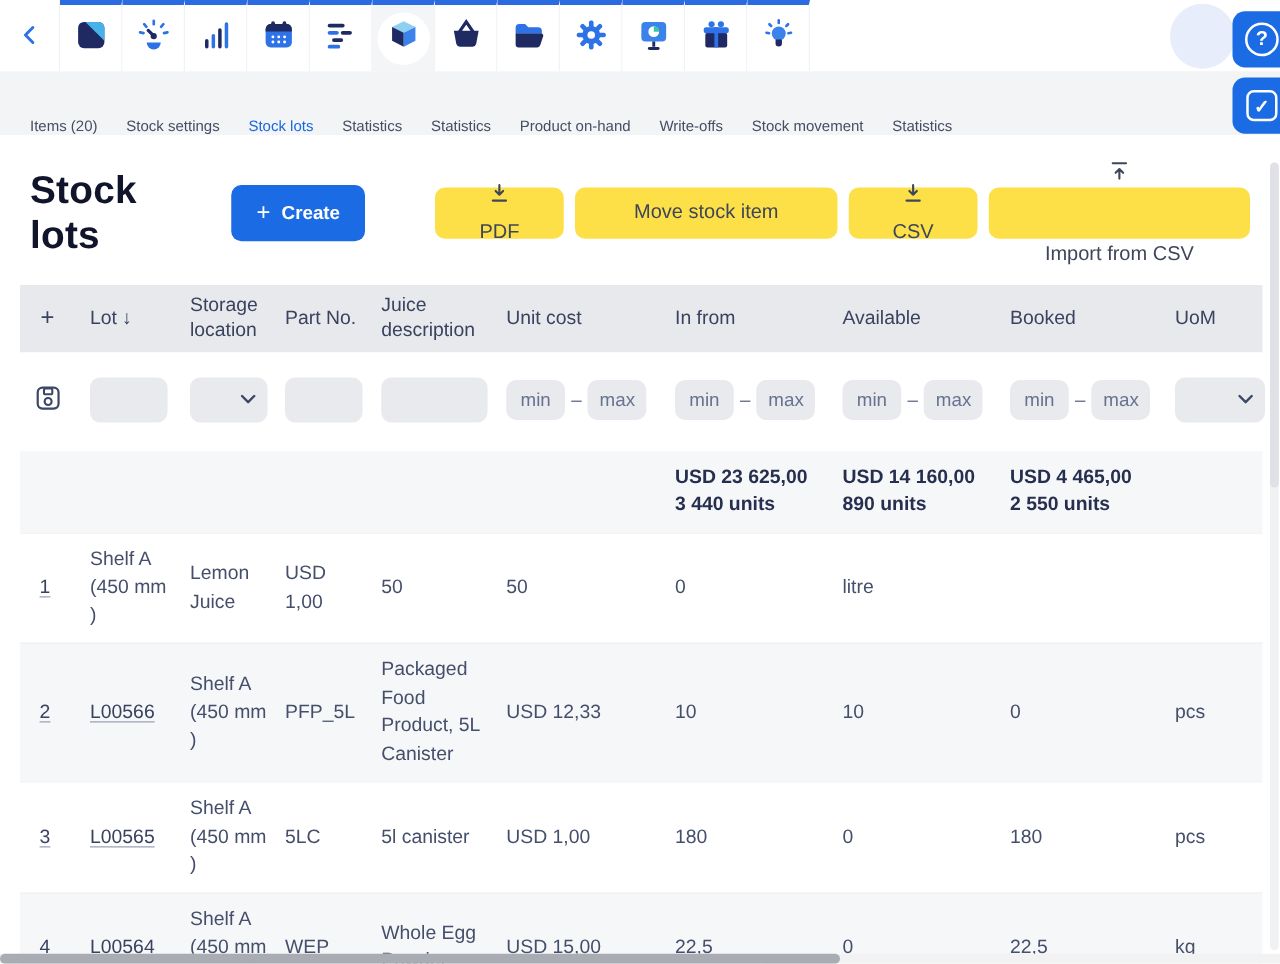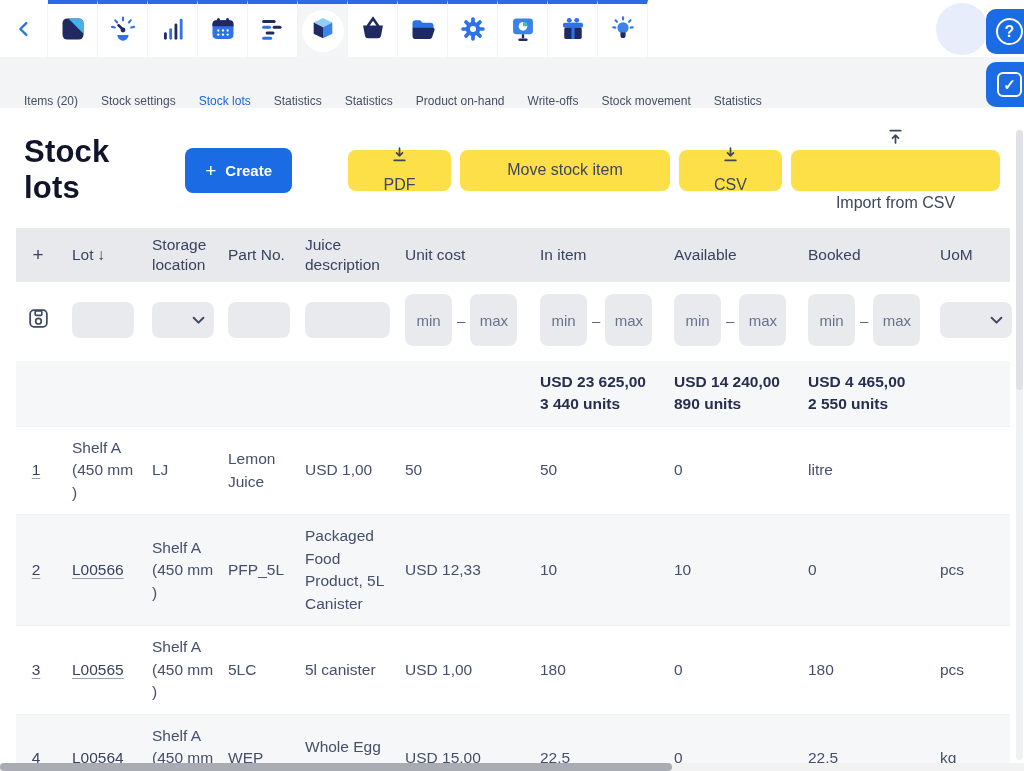--- a/index.html
+++ b/index.html
@@ -46,21 +46,21 @@
   .sort-arrow { margin-left:4px; }
   .filter-row { min-height:76px; background:#fff; }
   .fcell { padding-right:14px; }
   .fcell-save { text-align:center; padding-left:4px; padding-right:16px; }
   .save-btn { background:none; border:none; cursor:pointer; padding:2px; }
   .finput { background:#e8eaee; border:none; border-radius:8px; height:36px; width:62px; font-family:inherit; font-size:15px; color:#454f6b; padding:0 8px; }
   .finput.desc { width:85px; }
   .fselect { background:#e8eaee; border-radius:8px; height:36px; width:62px; display:flex; align-items:center; justify-content:flex-end; padding-right:9px; cursor:pointer; }
   .fselect.uom { width:72px; }
   .minmax { display:flex; align-items:center; gap:5px; }
-  .mm { background:#e8eaee; border:none; border-radius:8px; height:52px; width:47px; text-align:center; font-size:15px; color:#454f6b; font-family:inherit; padding:0 4px; }
+  .mm { background:#e8eaee; border:none; border-radius:8px; height:32px; width:47px; text-align:center; font-size:15px; color:#454f6b; font-family:inherit; padding:0 4px; }
   input::placeholder { color:#67738e; opacity:1; }
   .dash { color:#5c6880; font-size:15px; }
   .summary { background:#f6f7f9; min-height:58px; font-weight:700; color:#272f4e; font-size:15.5px; line-height:1.5; margin-top:3px; }
   .row { font-size:15.5px; color:#454f6b; background:#fff; min-height:70px; border-top:1px solid #f0f1f4; }
   .row.alt { background:#f6f7f9; }
   .cell { padding:10px 12px 10px 0; line-height:1.45; }
   .cell-num { text-align:center; padding-left:2px; padding-right:18px; }
   .link { color:#39425f; text-decoration:underline; text-decoration-color:#99a1b5; text-underline-offset:3px; cursor:pointer; }
   
   .vscroll { position:absolute; right:1px; top:130px; height:630px; width:7px; background:#f0f1f3; border-radius:4px; }
@@ -292,21 +292,21 @@
 
   <div class="grid thead">
     <div class="th th-plus">+</div>
     <div class="th">
       <span>Lot</span><span class="sort-arrow">↓</span>
     </div>
     <div class="th">Storage location</div>
     <div class="th">Part No.</div>
     <div class="th">Juice description</div>
     <div class="th">Unit cost</div>
-    <div class="th">In item</div>
+    <div class="th">In from</div>
     <div class="th">Available</div>
     <div class="th">Booked</div>
     <div class="th">UoM</div>
   </div>
 
   <div class="grid filter-row">
     <div class="fcell fcell-save">
       <button class="save-btn">
         <span>
           <svg width="25" height="25" viewBox="0 0 24 24">
@@ -365,34 +365,33 @@
       <div></div>
       <div></div>
       <div></div>
       <div></div>
       <div></div>
     <div class="cell">
       <div>USD 23 625,00</div>
       <div>3 440 units</div>
     </div>
     <div class="cell">
-      <div>USD 14 240,00</div>
+      <div>USD 14 160,00</div>
       <div>890 units</div>
     </div>
     <div class="cell">
       <div>USD 4 465,00</div>
       <div>2 550 units</div>
     </div>
     <div></div>
   </div>
 
   <div class="grid row">
     <div class="cell cell-num"><span class="link">1</span></div>
     <div class="cell">Shelf A (450 mm )</div>
-    <div class="cell">LJ</div>
     <div class="cell">Lemon Juice</div>
     <div class="cell">USD 1,00</div>
     <div class="cell">50</div>
     <div class="cell">50</div>
     <div class="cell">0</div>
     <div class="cell">litre</div>
   </div>
 
   <div class="grid row alt">
     <div class="cell cell-num"><span class="link">2</span></div>

